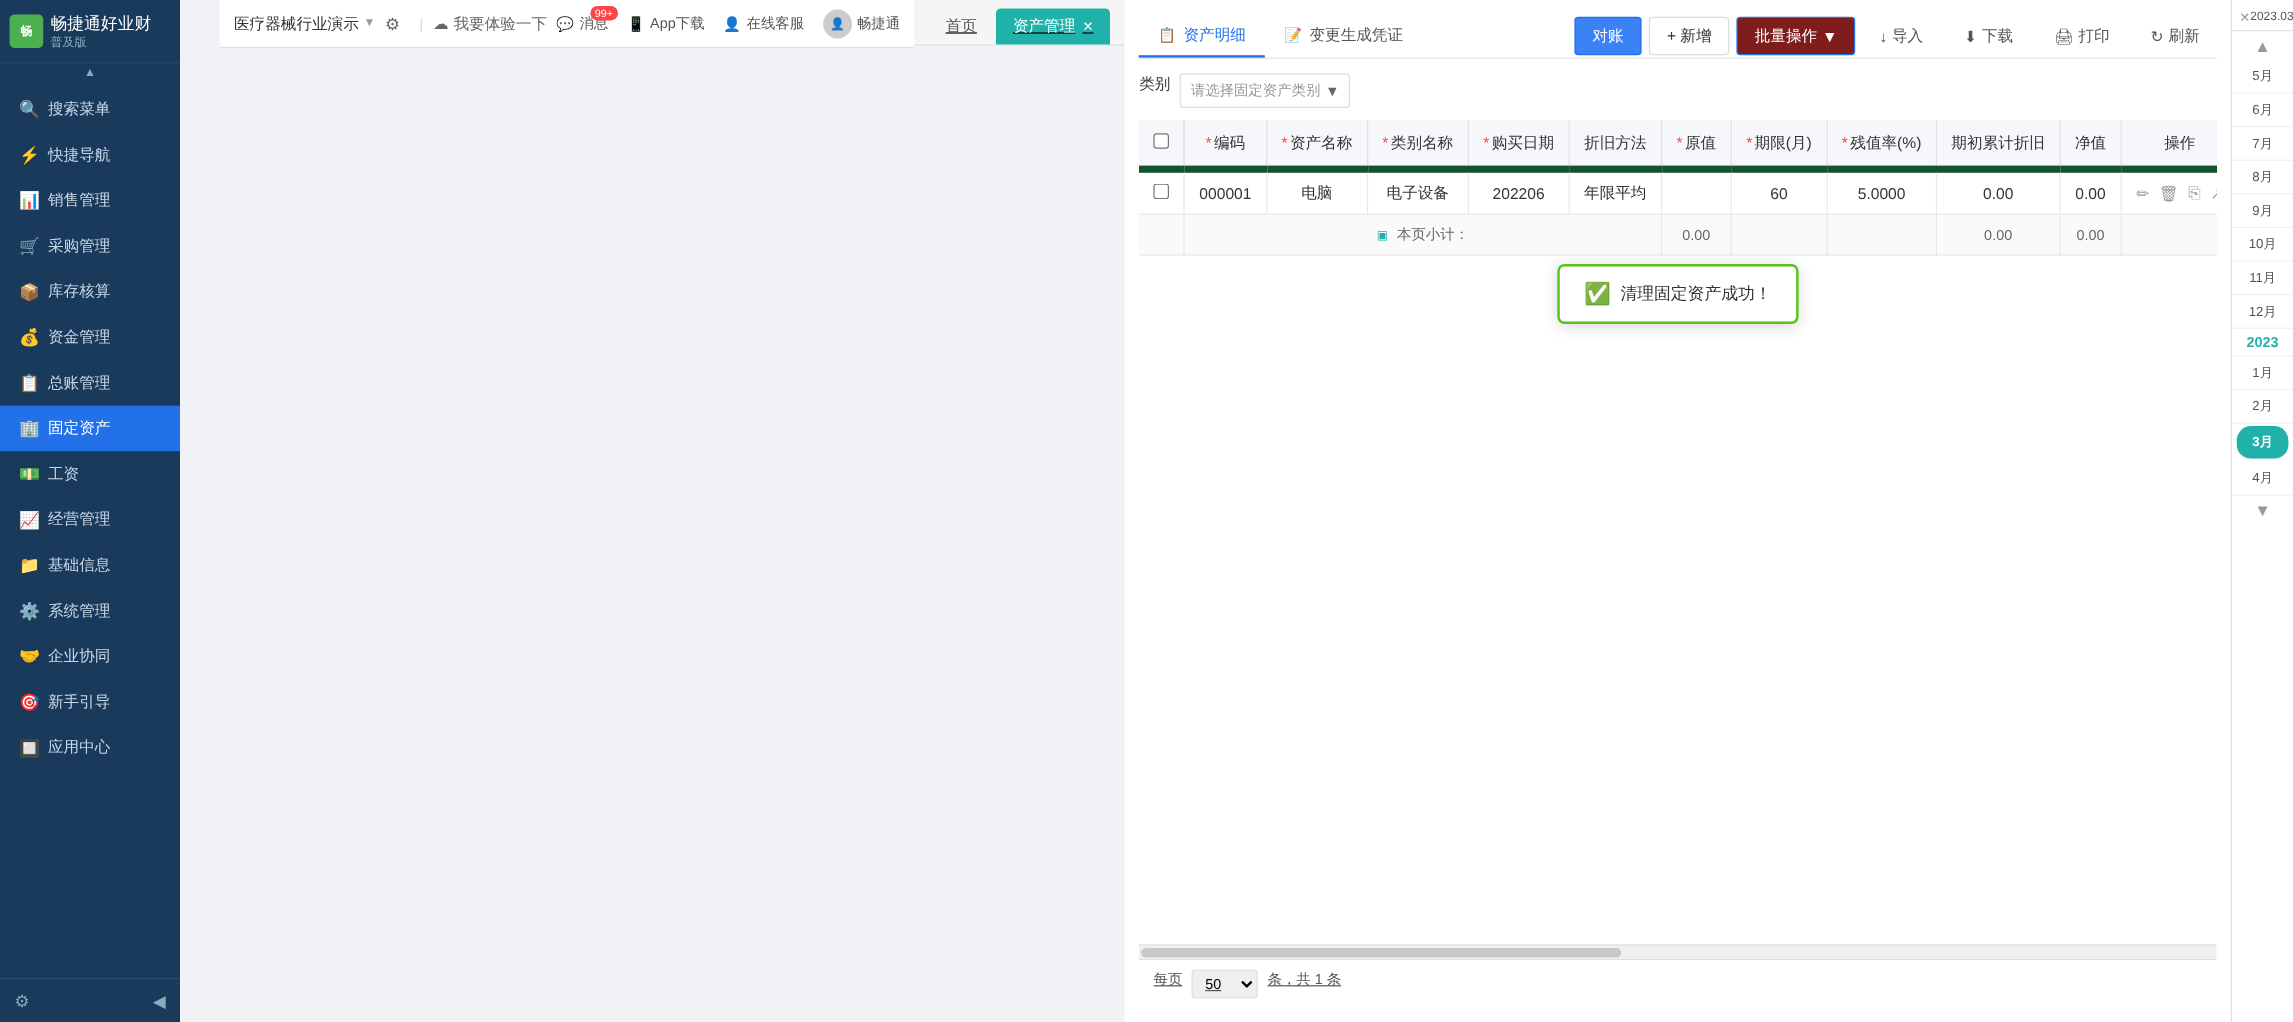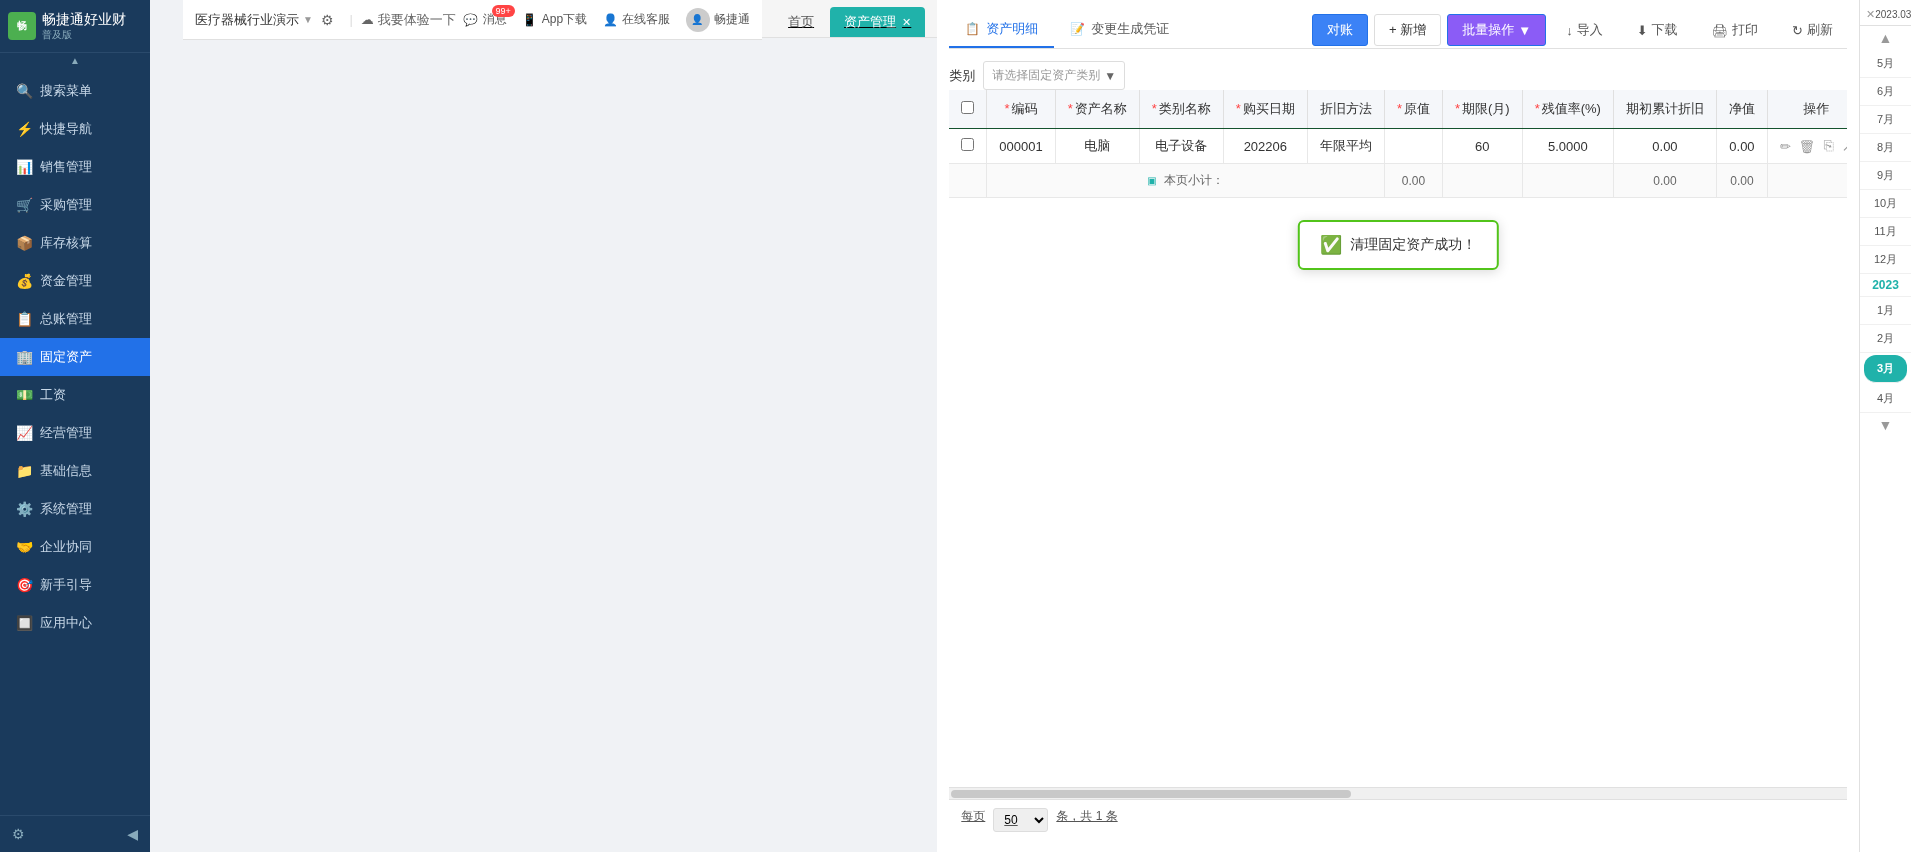--- a/index.html
+++ b/index.html
@@ -167,28 +167,29 @@
       border-radius: 3px;
       font-size: 13px;
       cursor: pointer;
       border: 1px solid #ddd;
       background: #fff;
       color: #333;
       display: flex; align-items: center; gap: 4px;
     }
     .btn-primary { background: #3b82f6; color: #fff; border-color: #2271e8; }
     .btn-batch {
-      background: #8b5cf6; color: #fff; border-color: #2271e8;
+      background: #7f1d1d; color: #fff; border-color: #2271e8;
       display: flex; align-items: center; gap: 4px;
     }
     .btn-link { border: none; background: none; color: #555; }
 
     
     .filter-bar {
-      display: flex; align-items: center; gap: 8px;
+      display: flex; align-items: flex-start; gap: 8px;
+      margin-bottom: 10px;
     }
     .filter-label { color: #333; font-size: 13px; }
     .filter-select {
       border: 1px solid #ddd;
       border-radius: 3px;
       padding: 5px 8px;
       font-size: 12px;
       color: #666;
       background: #fff;
       cursor: pointer;
@@ -204,21 +205,21 @@
       font-size: 13px;
     }
     thead tr {
       background: #f5f7fa;
     }
     th {
       padding: 10px 12px;
       text-align: center;
       font-weight: normal;
       color: #333;
-      border-bottom: 1px solid #14532d;
+      border-bottom: 6px solid #14532d;
       border-right: 1px solid #e0e0e0;
       white-space: nowrap;
     }
     th .required { color: #ff4444; margin-right: 2px; }
     td {
       padding: 8px 12px;
       text-align: center;
       border-bottom: 1px solid #e8e8e8;
       border-right: 1px solid #e8e8e8;
       color: #333;

